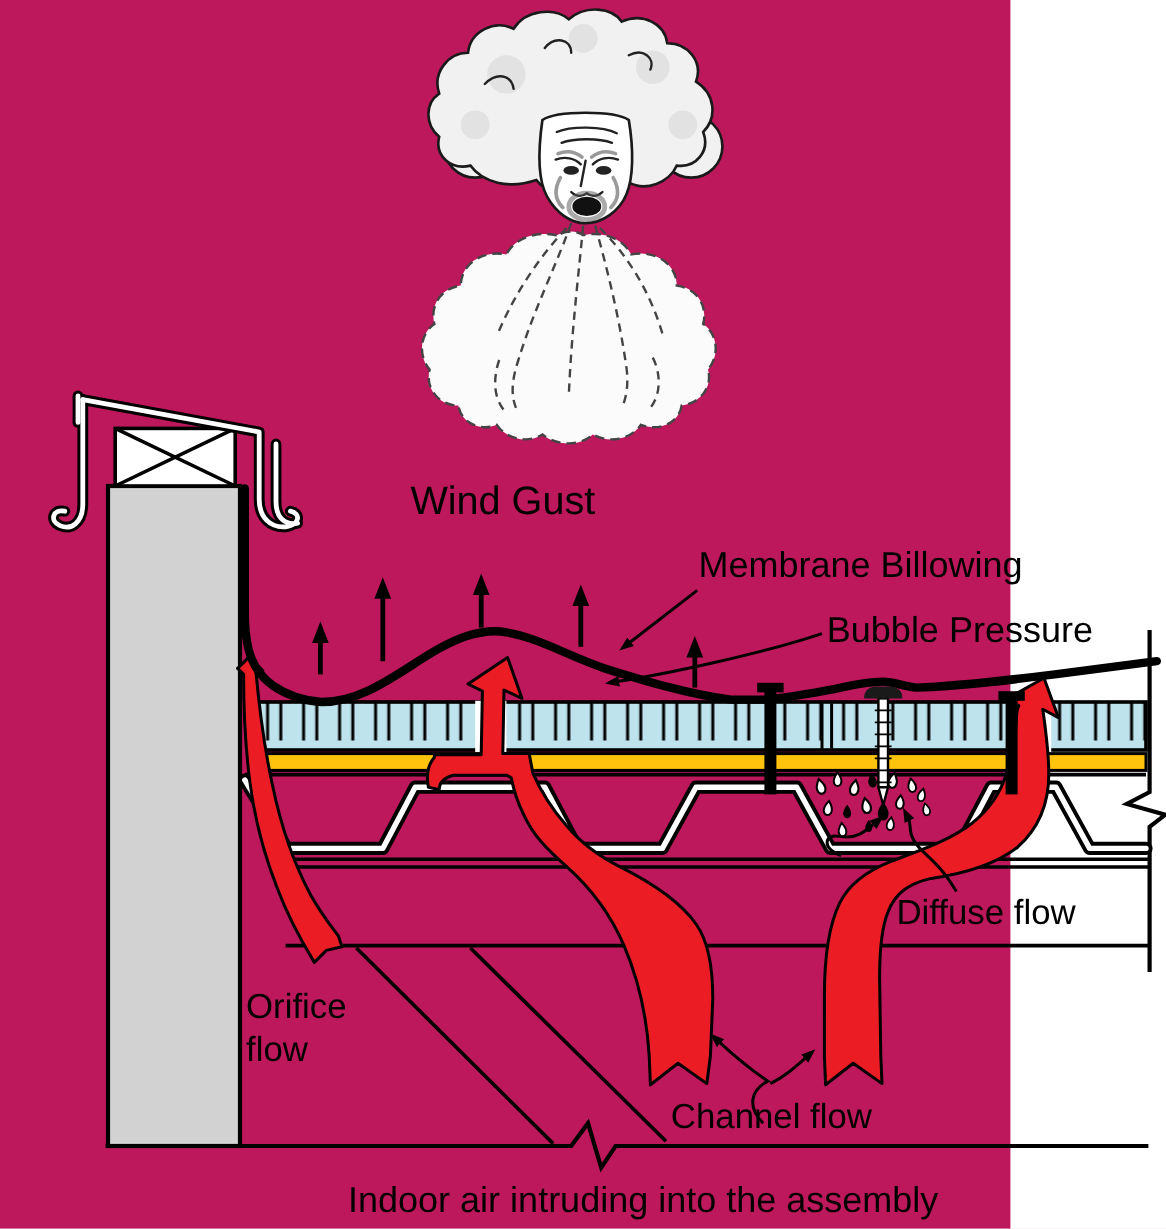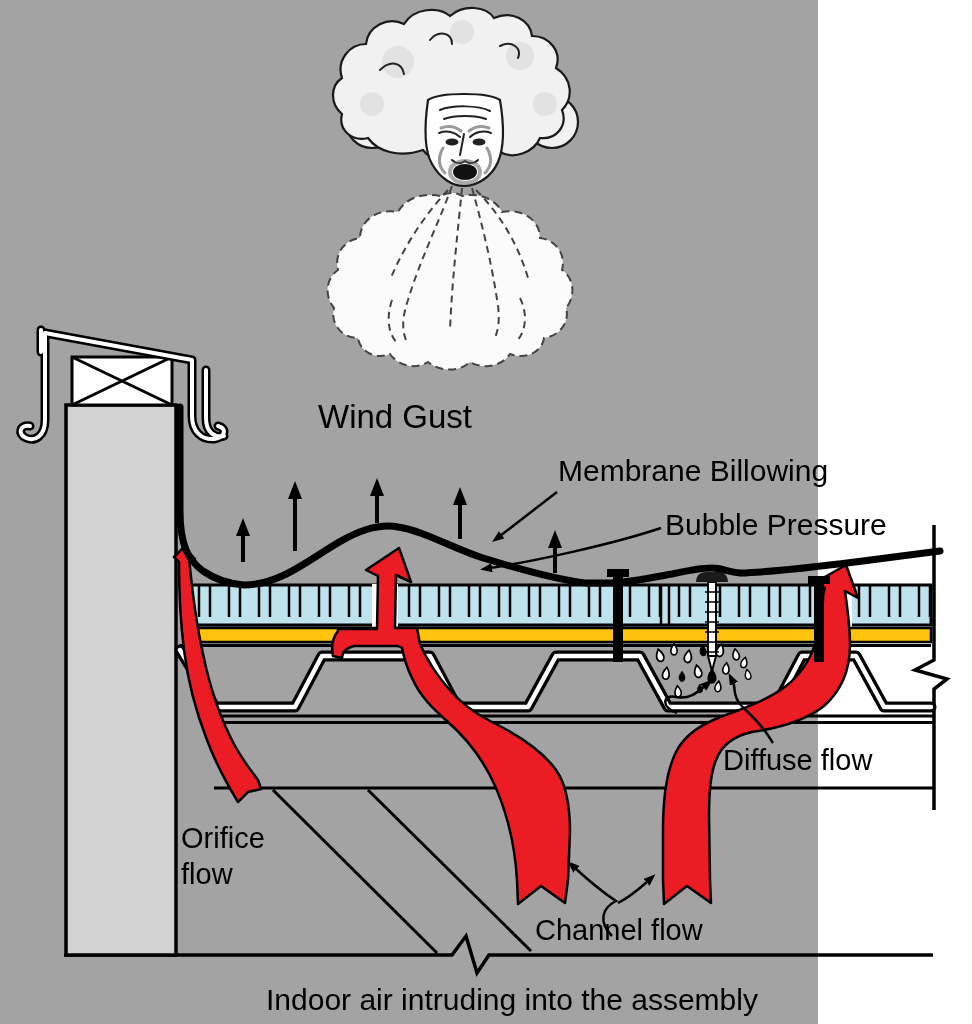--- a/index.html
+++ b/index.html
@@ -1,16 +1,16 @@
 <!DOCTYPE html>
 <html style="--flow-red: #EC1C24; --insulation-blue: #BFE3ED; --coverboard-yellow: #FFC20D; --wall-gray: #D2D2D2; --outline-black: #000000;"><head>
 <meta charset="utf-8">
 <style>
   html,body{margin:0;padding:0;background:#fff;}
-  .stage{width:818px;height:1024px;position:relative;background:#a3a3a3;font-family:"Liberation Sans",sans-serif;}
+  .stage{width:818px;height:1024px;position:relative;background:#be185d;font-family:"Liberation Sans",sans-serif;padding-left:24px;}
   svg{display:block}
   
   .ln3{fill:none;stroke:#000;stroke-width:3;}
   .ln35{fill:none;stroke:#000;stroke-width:3.5;}
   .dbl-b{fill:none;stroke:#000;stroke-width:11;stroke-linejoin:round;stroke-linecap:round;}
   .dbl-w{fill:none;stroke:#fff;stroke-width:4.5;stroke-linejoin:round;stroke-linecap:round;}
   .cop-b{fill:none;stroke:#000;stroke-width:9;stroke-linejoin:round;stroke-linecap:round;}
   .cop-w{fill:none;stroke:#fff;stroke-width:4;stroke-linejoin:round;stroke-linecap:round;}
   .membrane{fill:none;stroke:#000;stroke-width:7;stroke-linecap:round;}
   .red-shape{fill:var(--flow-red,#EC1C24);stroke:#000;stroke-width:2.5;stroke-linejoin:round;}

